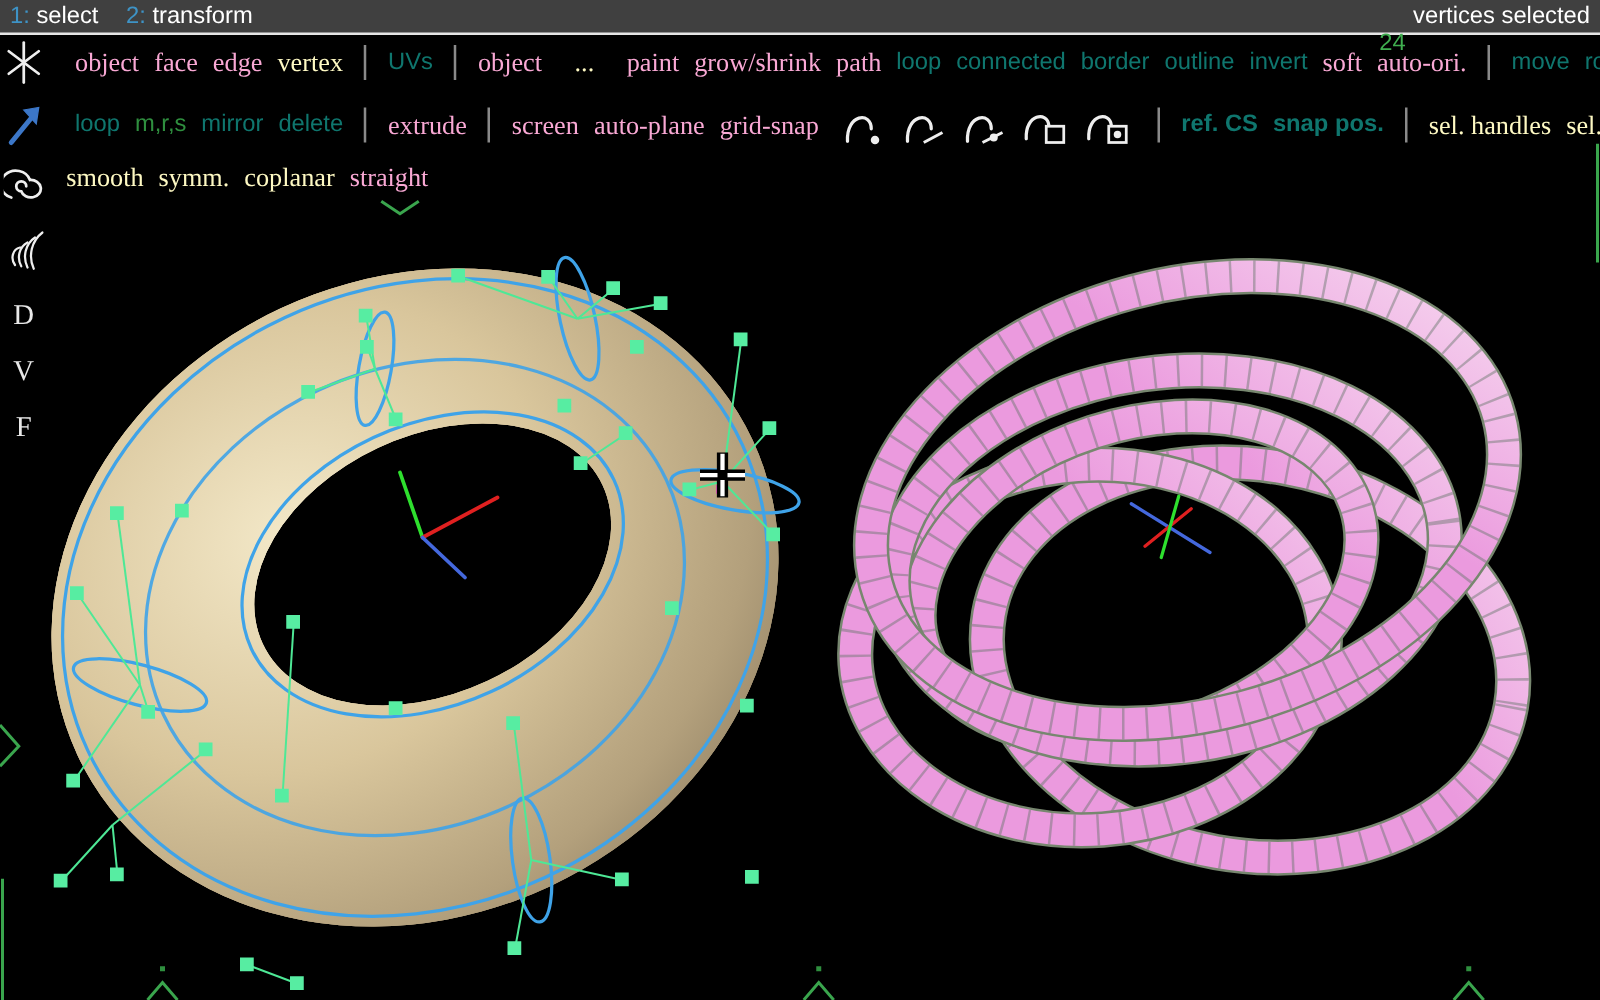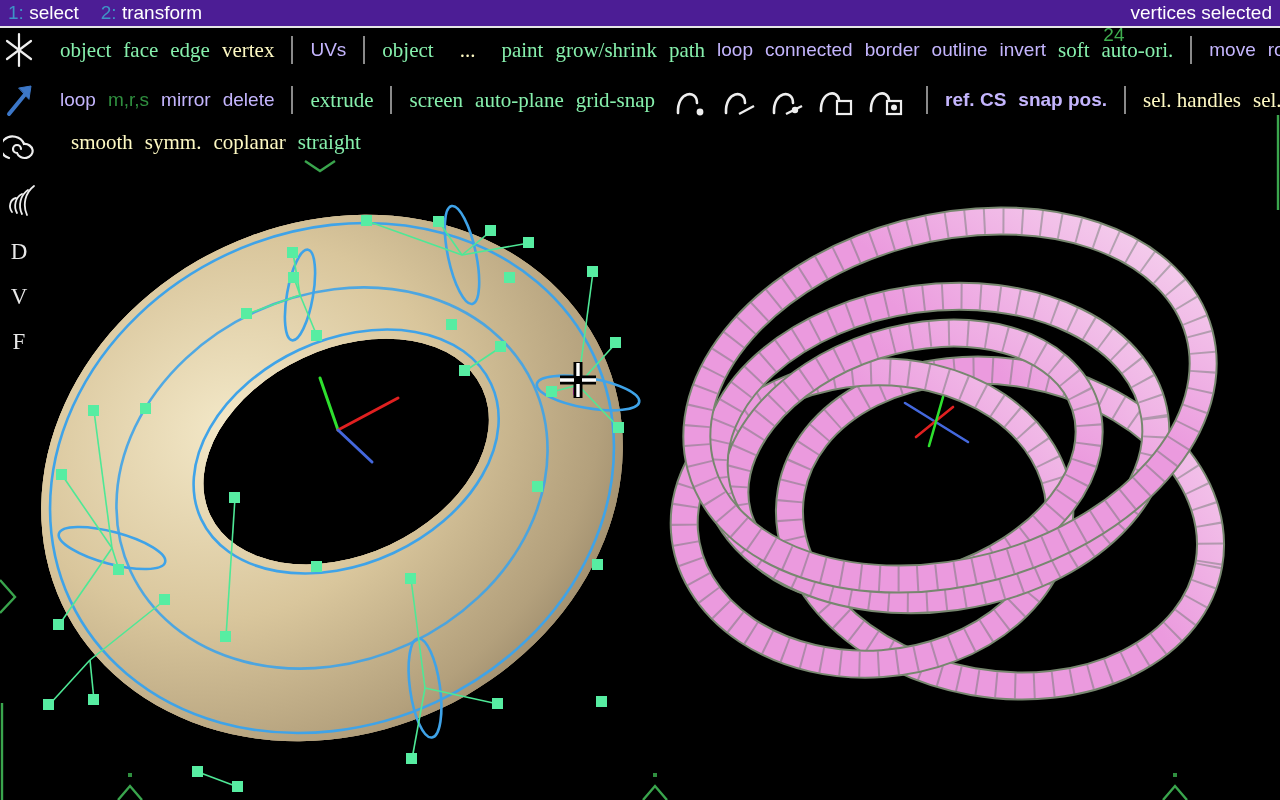--- a/index.html
+++ b/index.html
@@ -1,32 +1,32 @@
 <!DOCTYPE html>
 <html><head>
 <meta charset="utf-8">
 <style>
   html,body{margin:0;padding:0;background:#000;width:1280px;height:800px;overflow:hidden;}
   body{font-family:"Liberation Sans",sans-serif;color:#fff;position:relative;}
 
   
-  .topbar{position:absolute;left:0;top:0;width:1280px;height:26px;background:#4c1d95;
+  .topbar{position:absolute;left:0;top:0;width:1280px;height:26px;background:#404040;
           border-bottom:2px solid #e6e6e6;display:flex;align-items:center;justify-content:space-between;
           font-size:19px;z-index:5;}
   .topbar .grp{display:flex;align-items:center;gap:6px;padding:0 8px;}
   .num-blue{color:#3e93c6;}
   .num-green{color:#3fae4f;margin-top:43px;}
 
   
   .toolrow{position:absolute;left:60px;display:flex;align-items:center;gap:12px;z-index:4;white-space:nowrap;}
   .row1{top:36px;}
   .row2{top:83px;}
-  .row3{top:130px;left:71px;align-items:center;}
-  .serif{font-family:"Liberation Serif",serif;font-size:21px;color:#86efac;}
-  .sans{font-family:"Liberation Sans",sans-serif;font-size:19px;color:#c4b5fd;}
+  .row3{top:130px;left:53px;align-items:center;}
+  .serif{font-family:"Liberation Serif",serif;font-size:21px;color:#f9a8d4;}
+  .sans{font-family:"Liberation Sans",sans-serif;font-size:19px;color:#0f766e;}
   .it{}
   .blue{color:#fef9c3;}
   .green{color:#2f8f3f;text-align:right;}
   .semib{font-weight:700;}
   .tdiv{width:2px;height:28px;background:#8a8a8a;margin:0 5px;}
   .gapl{margin-left:14px;}
   .snapicons{display:flex;align-items:center;gap:10px;margin:0 4px;}
   .snapicons svg{display:block;}
 
   

